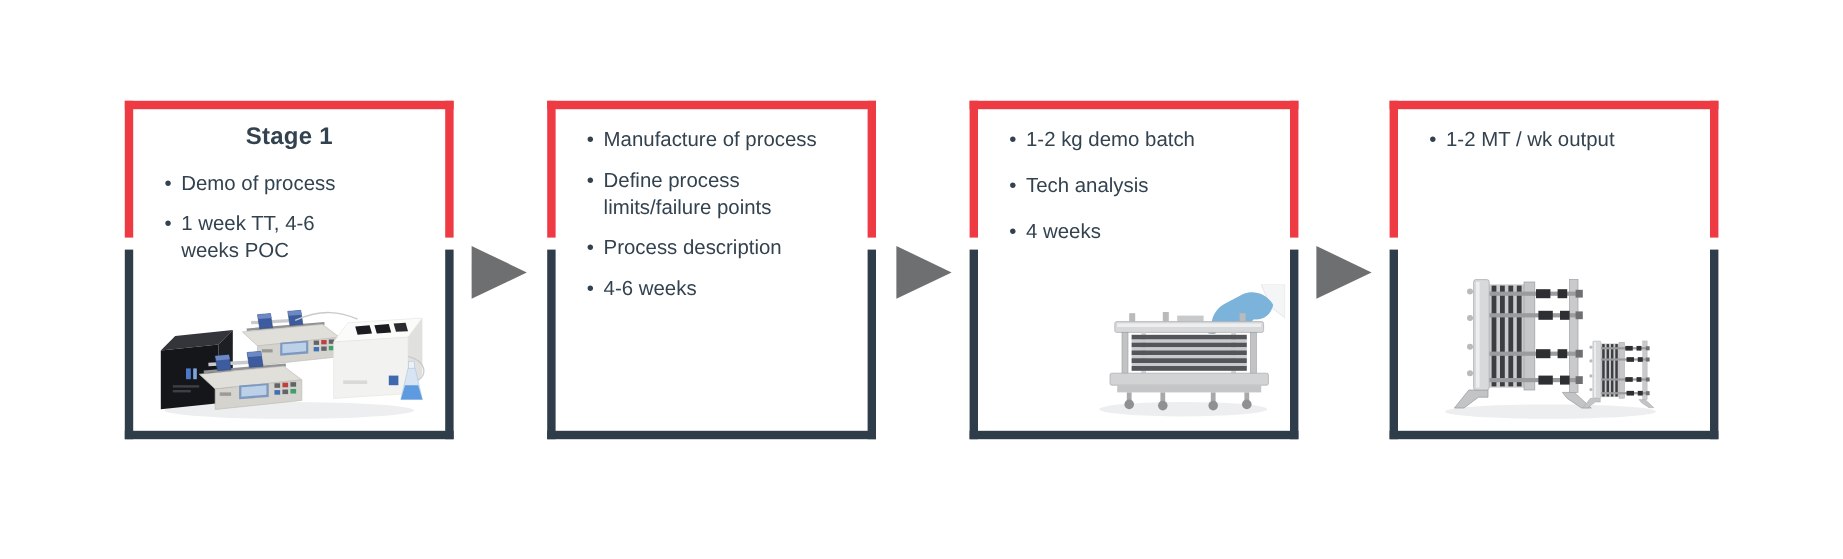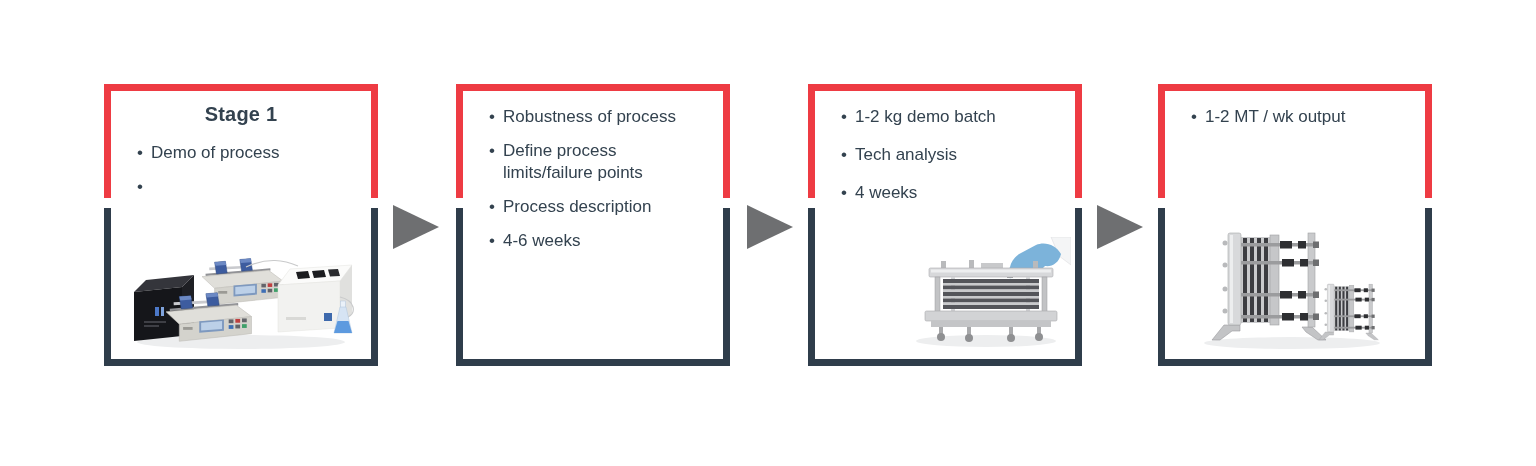--- a/index.html
+++ b/index.html
@@ -48,21 +48,21 @@
 
 <div class="canvas">
 
   <section class="stage-box" id="s1">
     <div class="frame-red"></div>
     <div class="frame-navy"></div>
     <div class="content">
       <h2 class="title"><span>Stage 1</span><br></h2>
       <ul class="bullets">
         <li><span class="dot">•</span><span>Demo of process</span></li>
-        <li><span class="dot">•</span></li>
+        <li><span class="dot">•</span><span>1 week TT, 4-6 weeks POC</span></li>
       </ul>
       <svg class="equip" width="226" height="96" viewBox="0 0 226 96" aria-hidden="true">
         <ellipse cx="113" cy="87" rx="104" ry="7" fill="#EDEEEF"></ellipse>
 
         <g>
           <polygon points="6,37 18,25 66,20 54,32" fill="#34353B"></polygon>
           <polygon points="54,32 66,20 66,68 54,81" fill="#1E1F24"></polygon>
           <polygon points="6,37 54,32 54,81 6,86" fill="#15161A"></polygon>
           <rect x="27" y="52" width="4" height="9" fill="#4C79C9"></rect>
           <rect x="33" y="52" width="3" height="9" fill="#7FA3DC"></rect>
@@ -115,21 +115,21 @@
     </div>
   </section>
 
   <div class="arrow" id="a1"></div>
 
   <section class="stage-box" id="s2">
     <div class="frame-red"></div>
     <div class="frame-navy"></div>
     <div class="content">
       <ul class="bullets">
-        <li><span class="dot">•</span><span>Robustness of process</span></li>
+        <li><span class="dot">•</span><span>Manufacture of process</span></li>
         <li><span class="dot">•</span><span>Define process limits/failure points</span></li>
         <li><span class="dot">•</span><span>Process description</span></li>
         <li><span class="dot">•</span><span>4-6 weeks</span></li>
       </ul>
     </div>
   </section>
 
   <div class="arrow" id="a2"></div>
 
   <section class="stage-box" id="s3">

